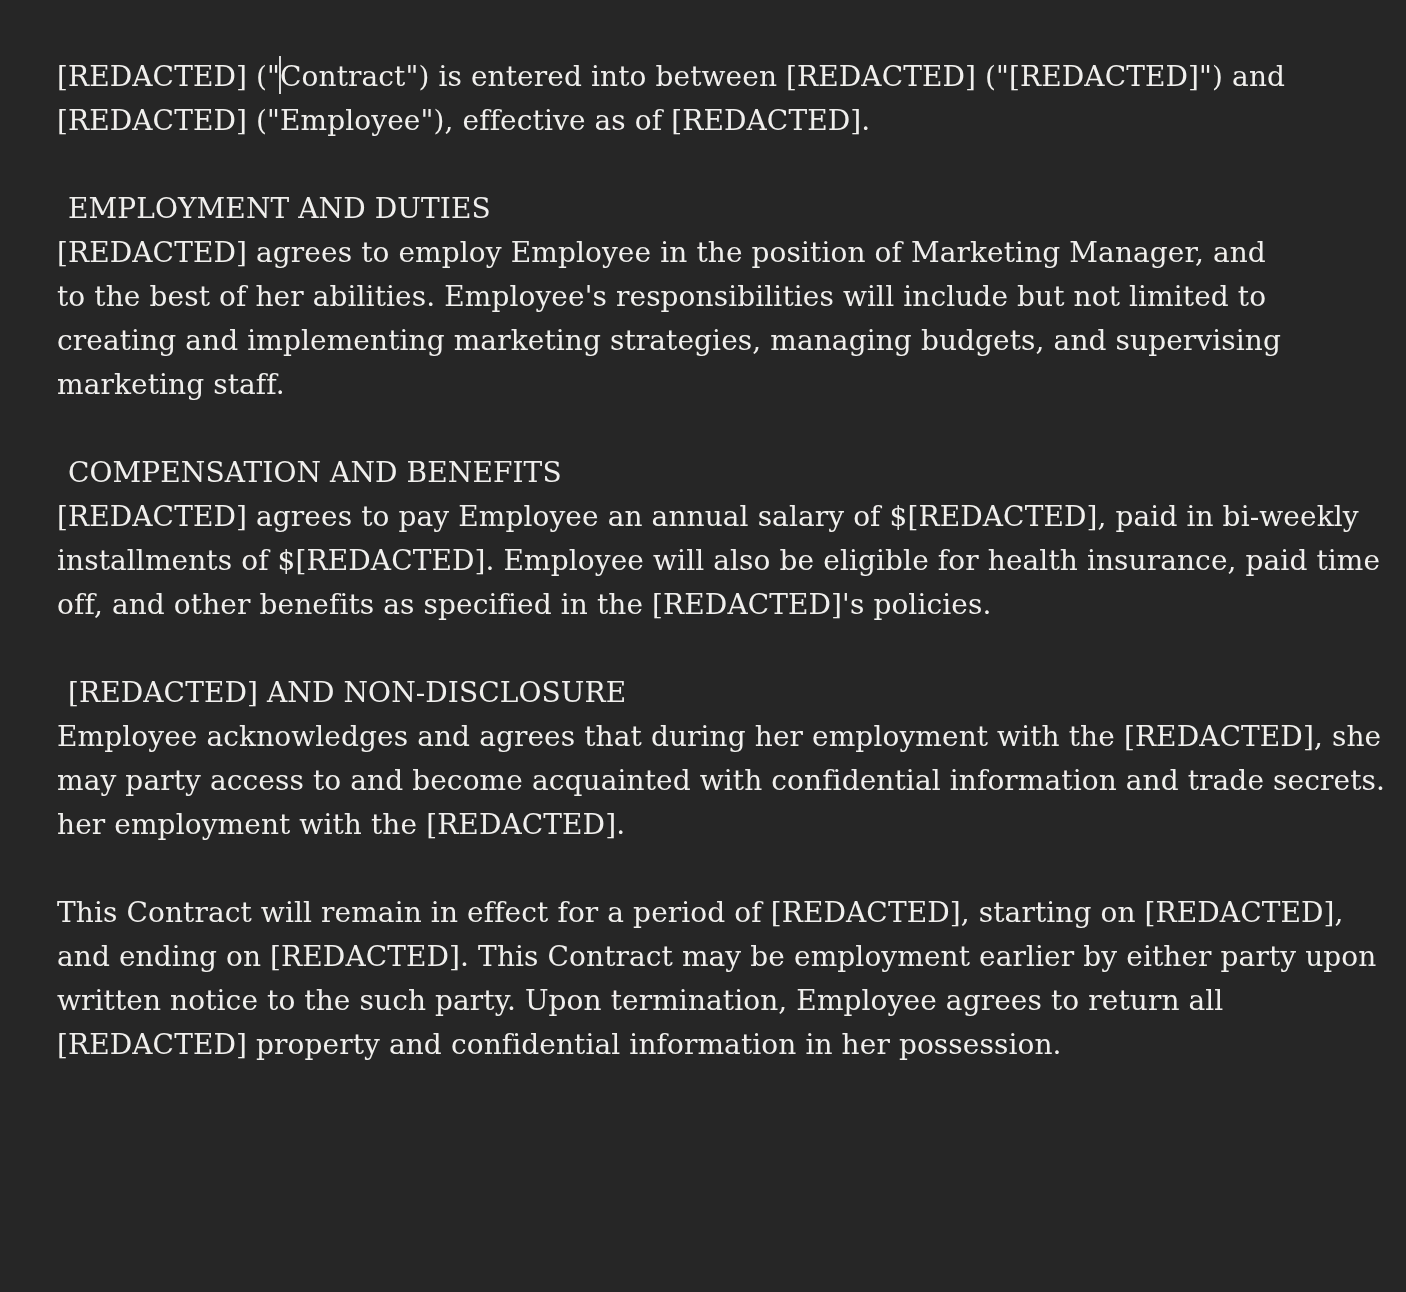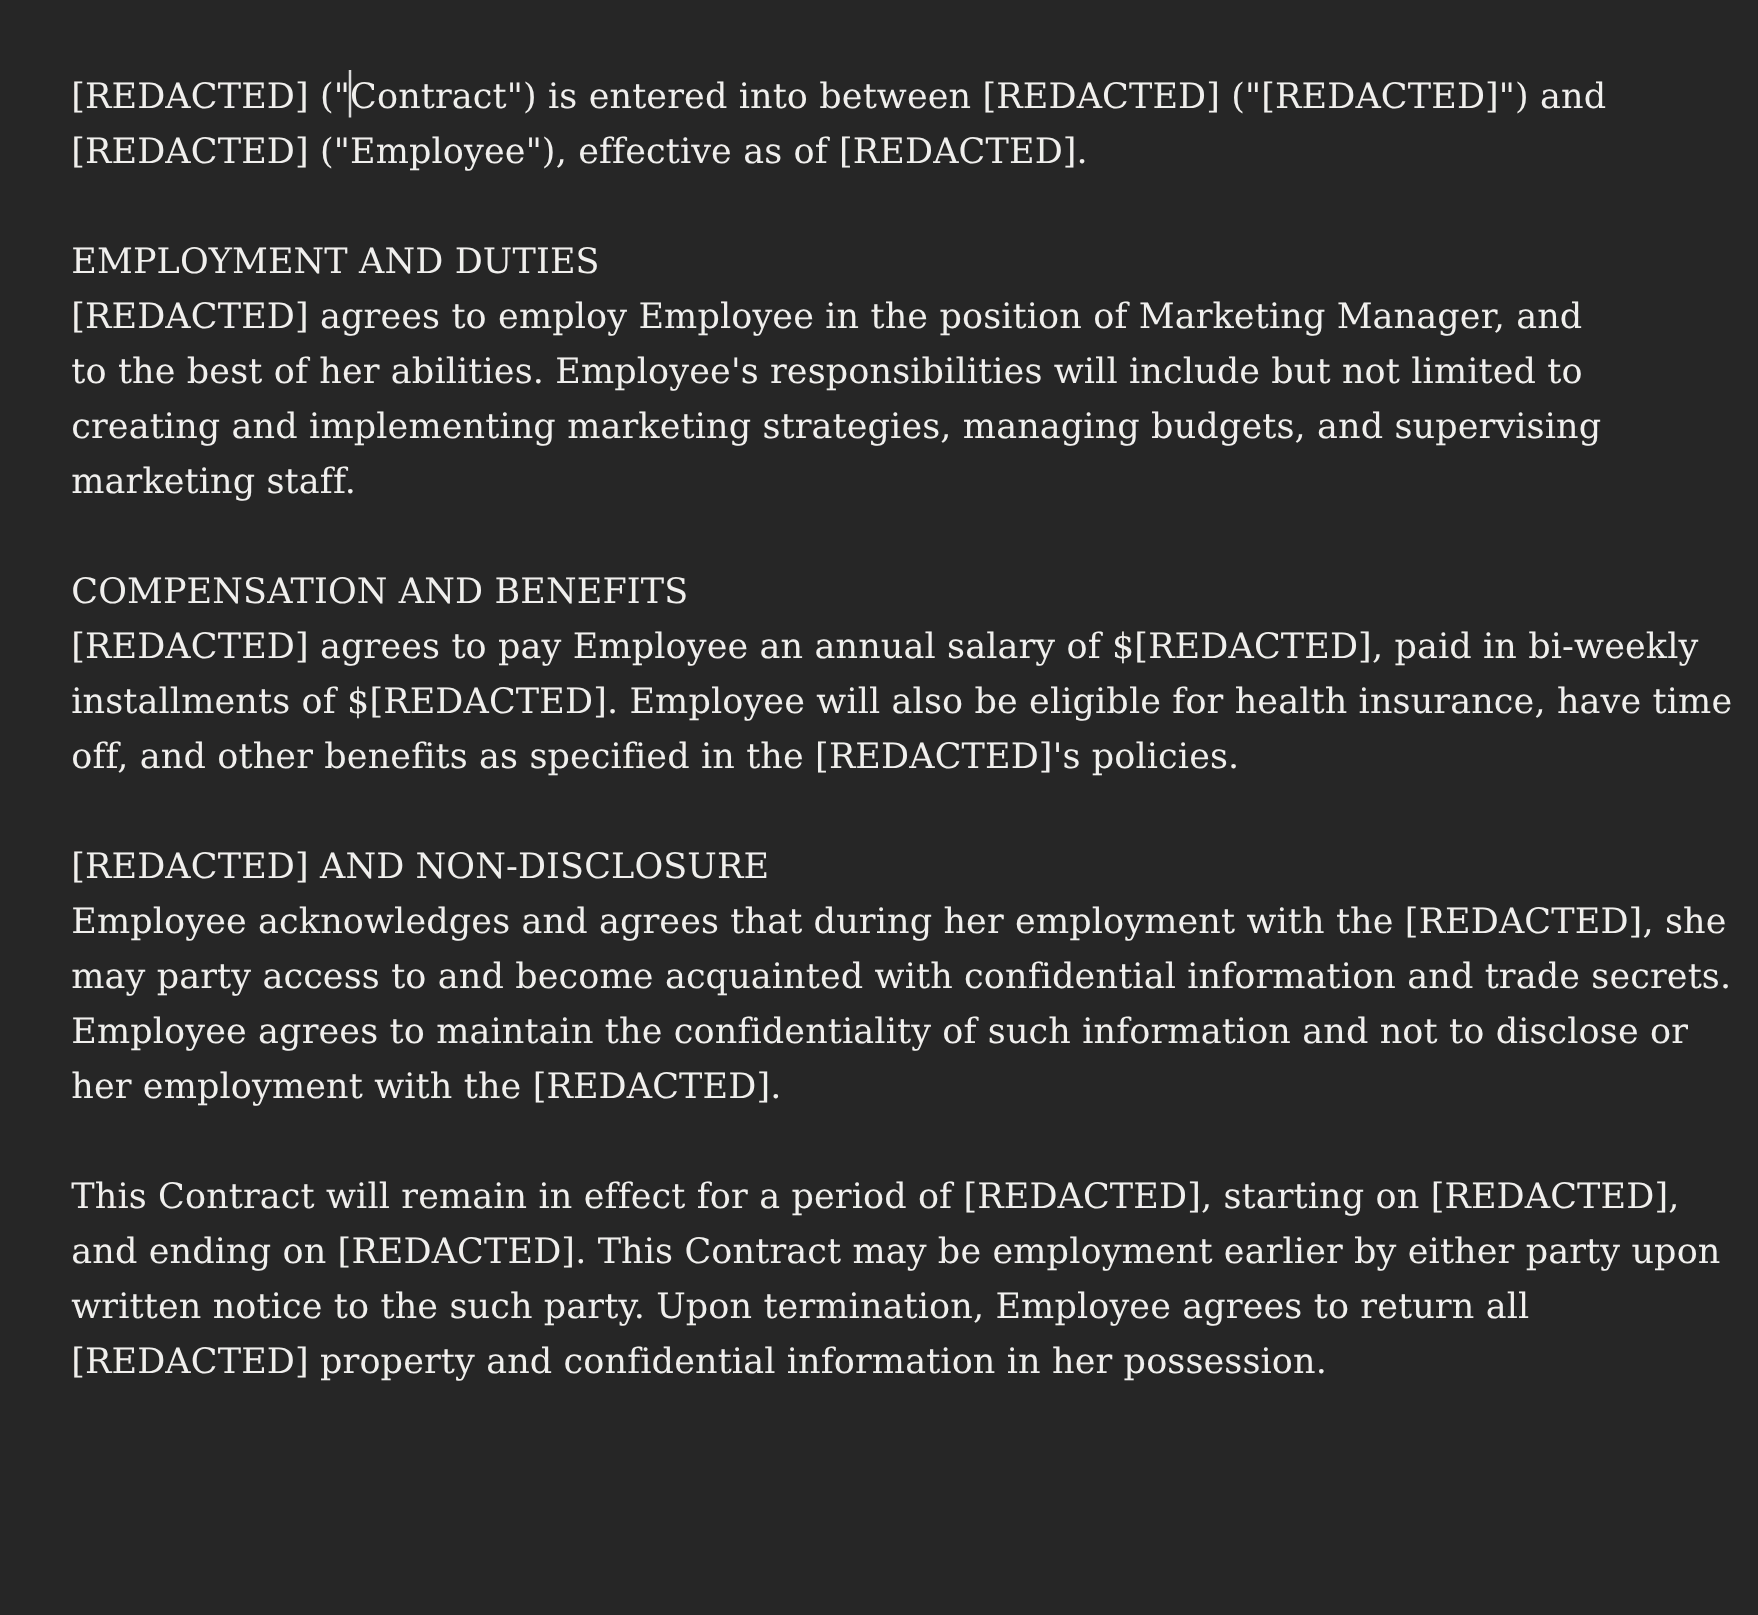--- a/index.html
+++ b/index.html
@@ -30,20 +30,21 @@
   .line {
     white-space: pre;
     height: 44px;
   }
   .section {
     margin-top: 44px; 
   }
   .heading {
     white-space: pre;
     height: 44px;
+    margin-left: 11px;
   }
   .caret {
     display: inline-block;
     width: 2px;
     height: 38px;
     background: #dadada;
     vertical-align: -8px;
     margin: 0 -1px;
   }
 </style>
@@ -60,29 +61,28 @@
       <div class="heading">EMPLOYMENT AND DUTIES</div>
       <div class="line">[REDACTED] agrees to employ Employee in the position of Marketing Manager, and</div>
       <div class="line">to the best of her abilities. Employee's responsibilities will include but not limited to</div>
       <div class="line">creating and implementing marketing strategies, managing budgets, and supervising</div>
       <div class="line">marketing staff.</div>
     </div>
 
     <div class="section">
       <div class="heading">COMPENSATION AND BENEFITS</div>
       <div class="line">[REDACTED] agrees to pay Employee an annual salary of $[REDACTED], paid in bi-weekly</div>
-      <div class="line">installments of $[REDACTED]. Employee will also be eligible for health insurance, have time</div>
+      <div class="line">installments of $[REDACTED]. Employee will also be eligible for health insurance, paid time</div>
       <div class="line">off, and other benefits as specified in the [REDACTED]'s policies.</div>
     </div>
 
     <div class="section">
       <div class="heading">[REDACTED] AND NON-DISCLOSURE</div>
       <div class="line">Employee acknowledges and agrees that during her employment with the [REDACTED], she</div>
       <div class="line">may party access to and become acquainted with confidential information and trade secrets.</div>
-      <div class="line">Employee agrees to maintain the confidentiality of such information and not to disclose or</div>
       <div class="line">her employment with the [REDACTED].</div>
     </div>
 
     <div class="section">
       <div class="line">This Contract will remain in effect for a period of [REDACTED], starting on [REDACTED],</div>
       <div class="line">and ending on [REDACTED]. This Contract may be employment earlier by either party upon</div>
       <div class="line">written notice to the such party. Upon termination, Employee agrees to return all</div>
       <div class="line">[REDACTED] property and confidential information in her possession.</div>
     </div>
 

